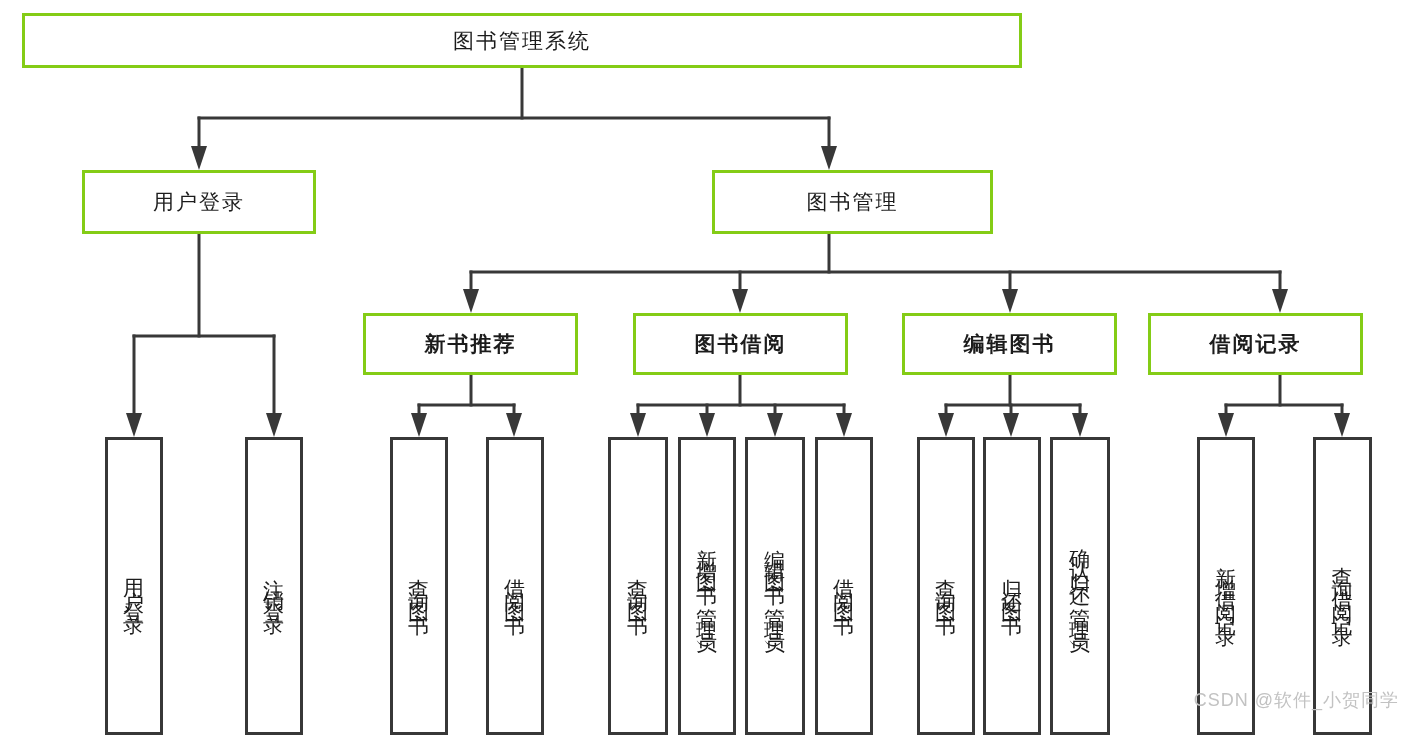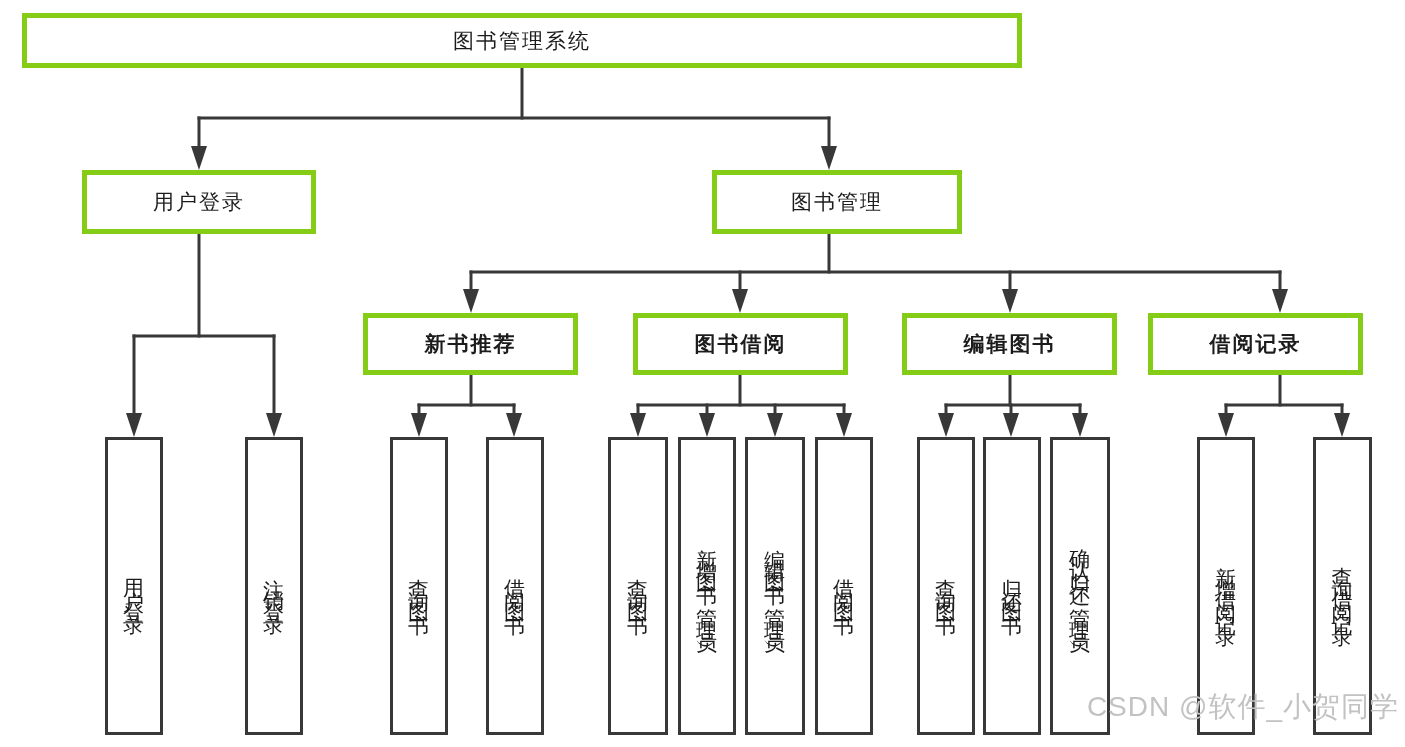--- a/index.html
+++ b/index.html
@@ -13,35 +13,35 @@
     overflow: hidden;
   }
   #connectors {
     position: absolute;
     left: 0; top: 0;
     z-index: 1;
   }
   .box {
     position: absolute;
     box-sizing: border-box;
-    border: 5px solid #84cc16;
+    border: 3px solid #84cc16;
     background: #ffffff;
     display: flex;
     align-items: center;
     justify-content: center;
     z-index: 2;
   }
   .hlabel {
     font-size: 21px;
     letter-spacing: 2px;
     white-space: nowrap;
   }
   .root-box  { left: 22px;  top: 13px;  width: 1000px; height: 55px; }
   .l2a       { left: 82px;  top: 170px; width: 234px;  height: 64px; }
-  .l2b       { left: 712px; top: 170px; width: 250px;  height: 64px; }
+  .l2b       { left: 712px; top: 170px; width: 281px;  height: 64px; }
   .l3        { top: 313px;  height: 62px; width: 215px; font-weight: bold; }
   .leaf {
     position: absolute;
     box-sizing: border-box;
     top: 437px;
     width: 58px;
     height: 298px;
     border: 3px solid #383838;
     background: #ffffff;
     display: flex;
@@ -54,21 +54,21 @@
     text-orientation: mixed;
     font-size: 21px;
     line-height: 1;
     letter-spacing: 12px;
     white-space: nowrap;
   }
   .watermark {
     position: absolute;
     right: 6px;
     top: 688px;
-    font-size: 28px;
+    font-size: 18px;
     letter-spacing: 1px;
     color: #c2c2c2;
     z-index: 10;
     white-space: nowrap;
   }
 </style>
 </head>
 <body>
 
 <div id="stage">

